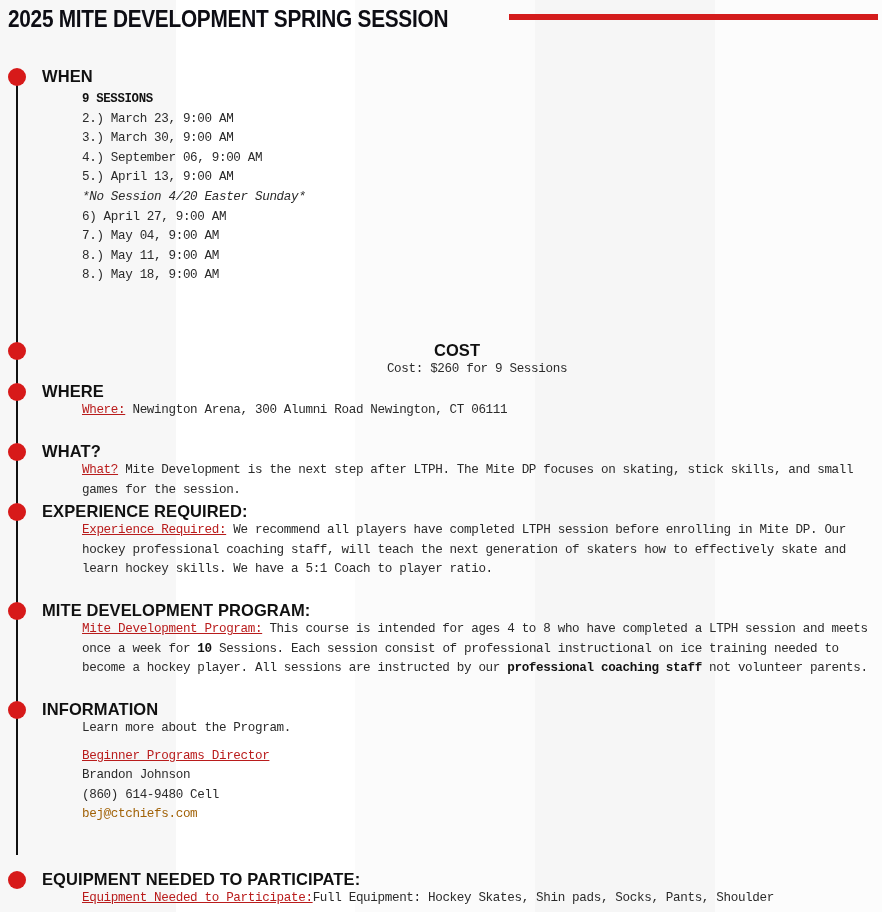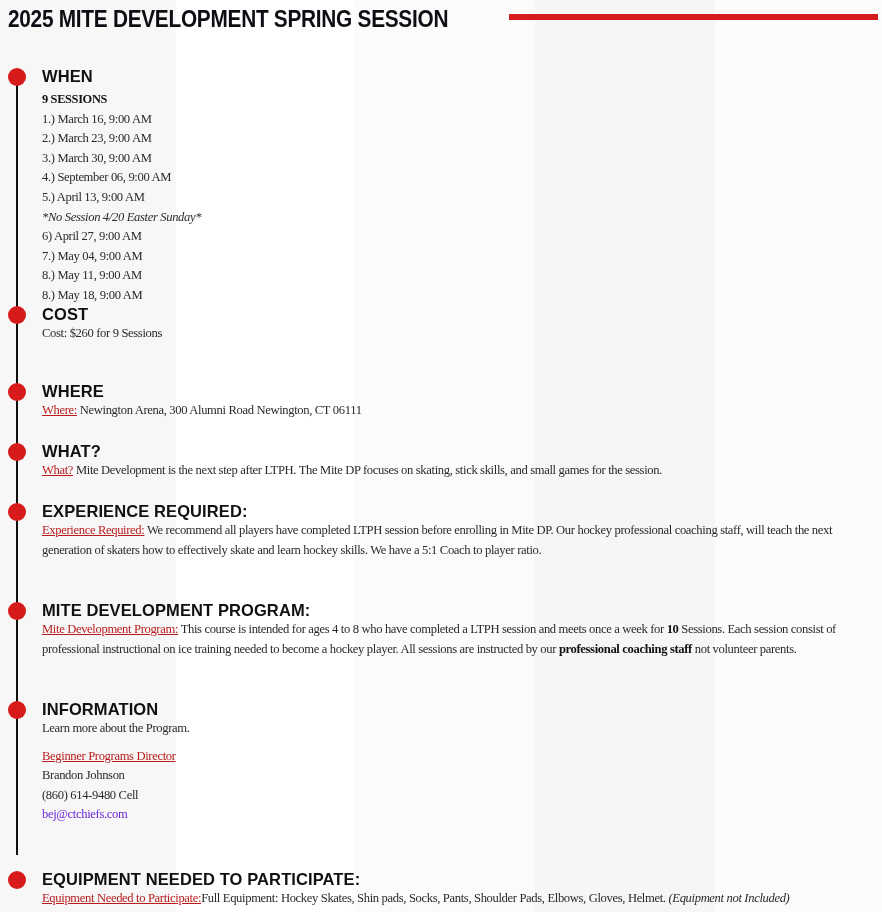--- a/index.html
+++ b/index.html
@@ -35,61 +35,61 @@
       position: absolute; left: -34px; top: 2px;
       width: 18px; height: 18px; border-radius: 50%;
       background: #d71a1a;
     }
     .section-heading {
       font-family: "Liberation Sans", sans-serif;
       font-weight: bold; font-size: 16.5px; line-height: 20px;
       color: #111; margin: 0; letter-spacing: 0.1px;
     }
     .body-text {
-      font-family: Liberation Serif, serif;
+      font-family: Liberation Mono, monospace;
       font-size: 12.6px; line-height: 19.6px; color: #2a2a2a;
       letter-spacing: -0.35px;
+      margin-left: 40px;
     }
     .u { text-decoration: underline; color: #b91c1c; }
     .b { font-weight: bold; color: #111; }
     .i { font-style: italic; }
     .sessions-label { font-weight: bold; color: #111; font-size: 12.4px; }
-    .email { color: #6d28d9; text-decoration: none; }
+    .email { color: #a16207; text-decoration: none; }
     .gap { height: 8px; }
     ul.plain { list-style: none; margin: 0; padding: 0; }
   </style>
 </head>
 <body>
 
 <h1 class="page-title">2025 MITE DEVELOPMENT SPRING SESSION</h1>
 <div class="title-rule"></div>
 
 <div class="timeline-line"></div>
 
 <section class="section" style="top:66px;">
   <div class="dot"></div>
   <h2 class="section-heading">WHEN</h2>
   <div class="body-text" style="margin-top:4px;">
     <div class="sessions-label">9 SESSIONS</div>
     <ul class="plain">
-      <li>1.) March 16, 9:00 AM</li>
       <li>2.) March 23, 9:00 AM</li>
       <li>3.) March 30, 9:00 AM</li>
       <li>4.) September 06, 9:00 AM</li>
       <li>5.) April 13, 9:00 AM</li>
       <li class="i">*No Session 4/20 Easter Sunday*</li>
       <li>6) April 27, 9:00 AM</li>
       <li>7.) May 04, 9:00 AM</li>
       <li>8.) May 11, 9:00 AM</li>
       <li>8.) May 18, 9:00 AM</li>
     </ul>
   </div>
 </section>
 
-<section class="section" style="top:304px;">
+<section class="section" style="top:340px;text-align:center;">
   <div class="dot"></div>
   <h2 class="section-heading">COST</h2>
   <div class="body-text">Cost: $260 for 9 Sessions</div>
 </section>
 
 <section class="section" style="top:381px;">
   <div class="dot"></div>
   <h2 class="section-heading">WHERE</h2>
   <div class="body-text"><span class="u">Where:</span><span> Newington Arena, 300 Alumni Road Newington, CT 06111</span></div>
 </section>

